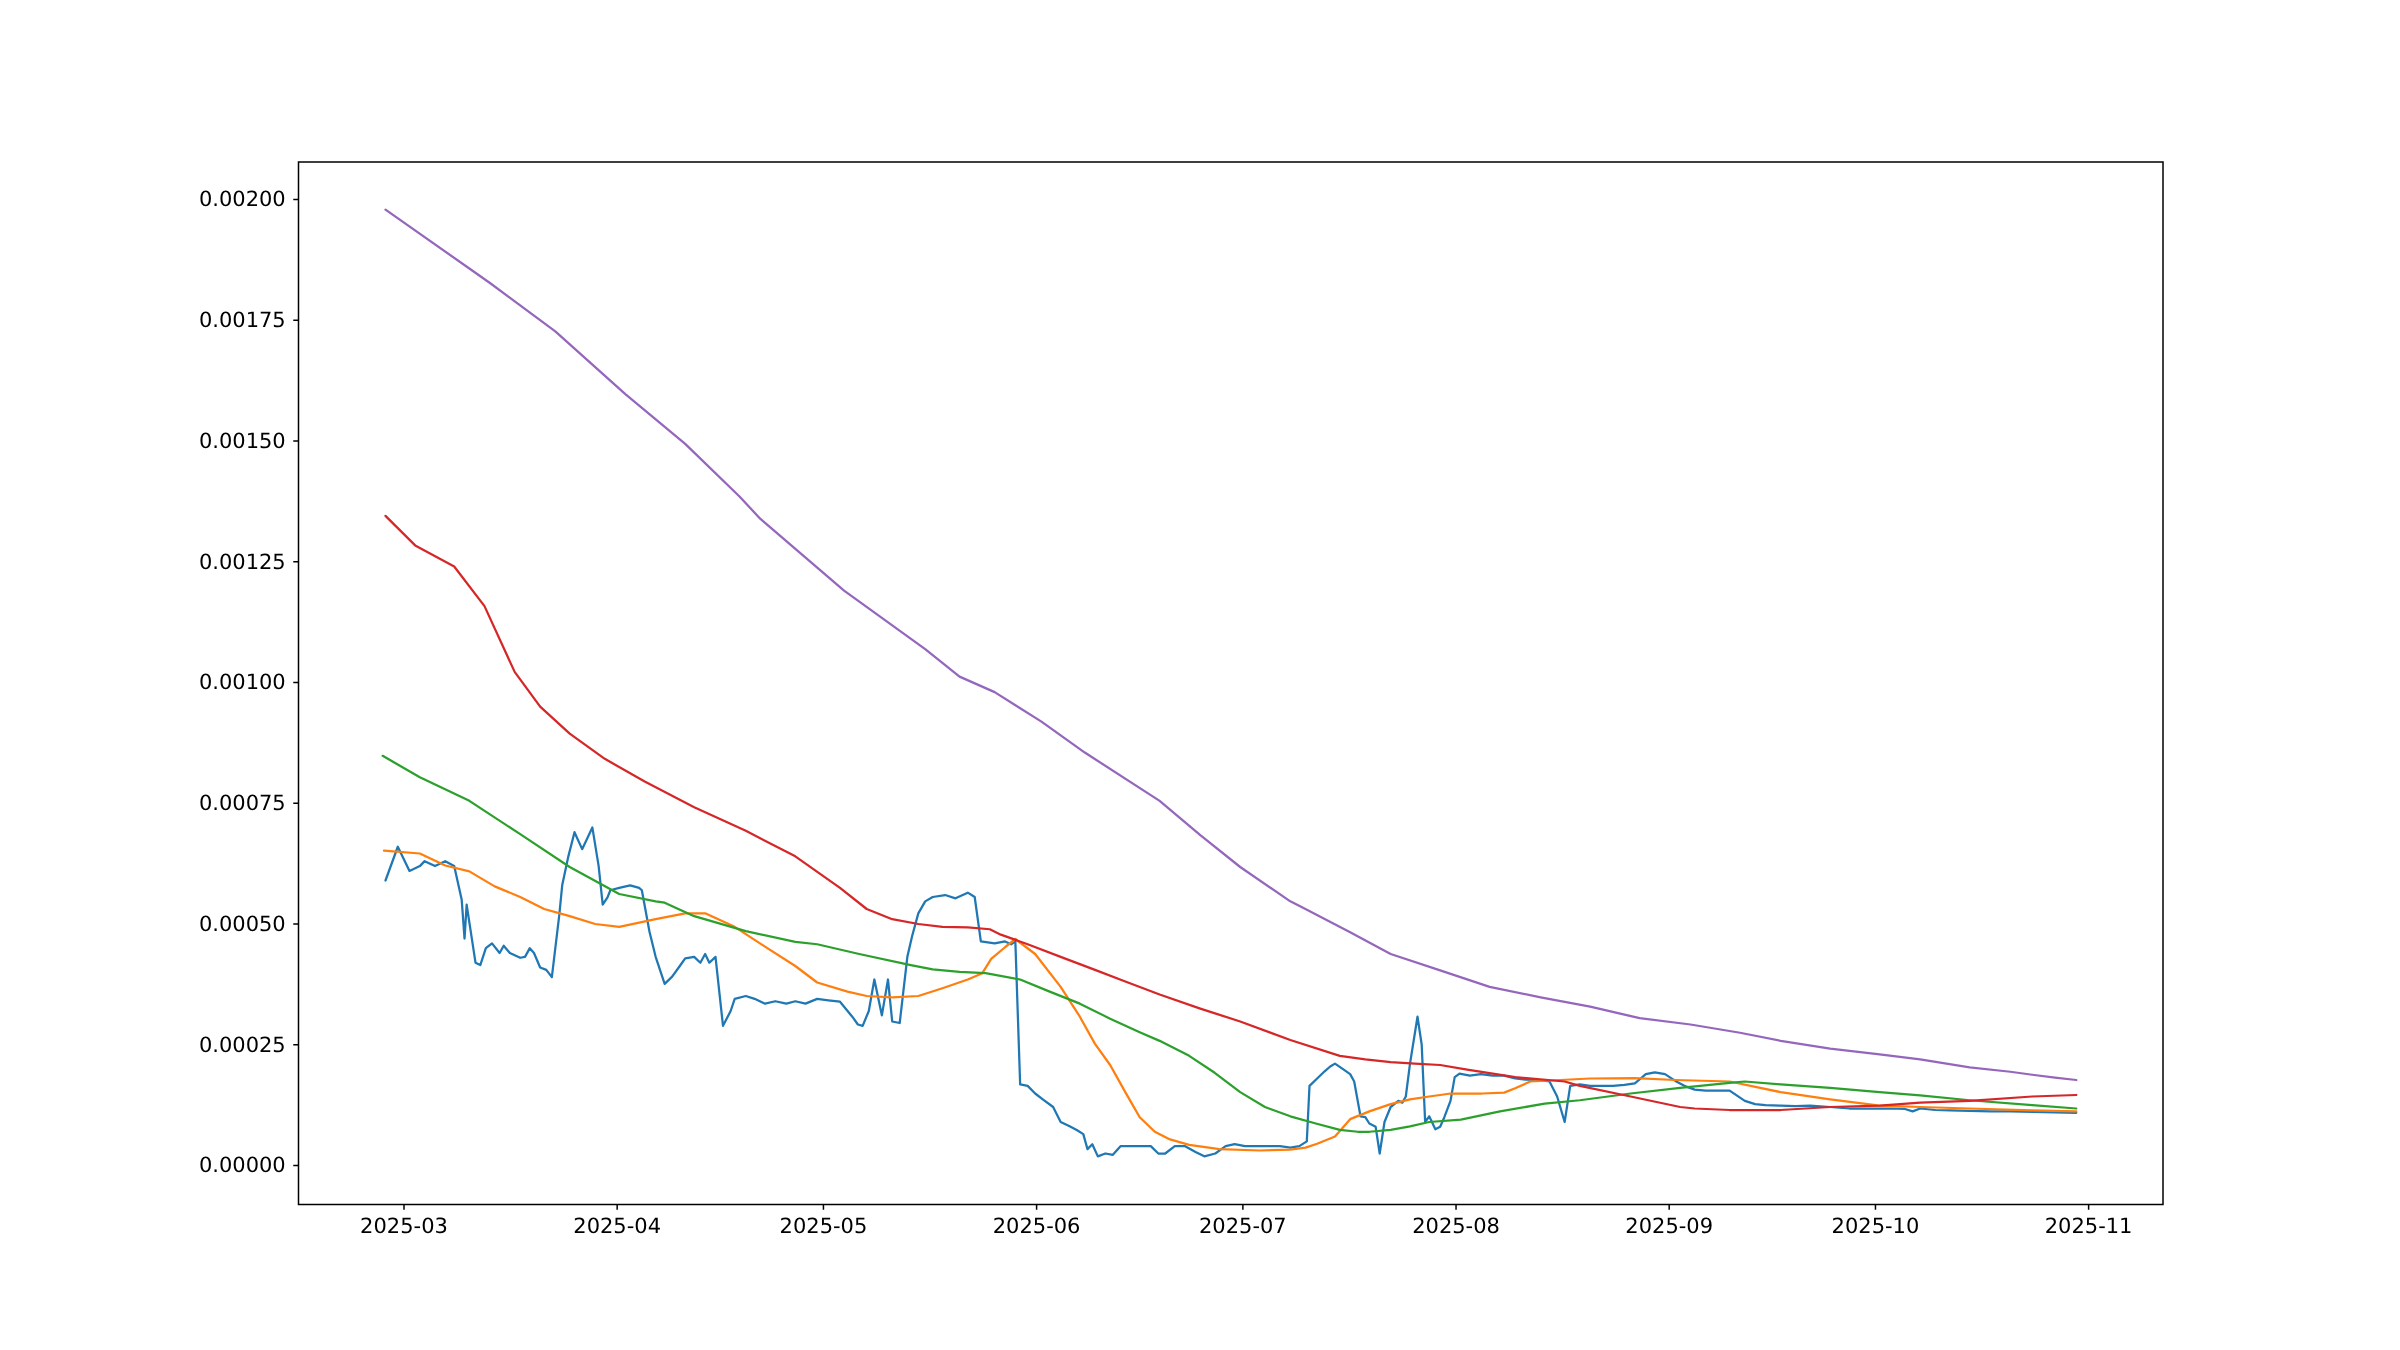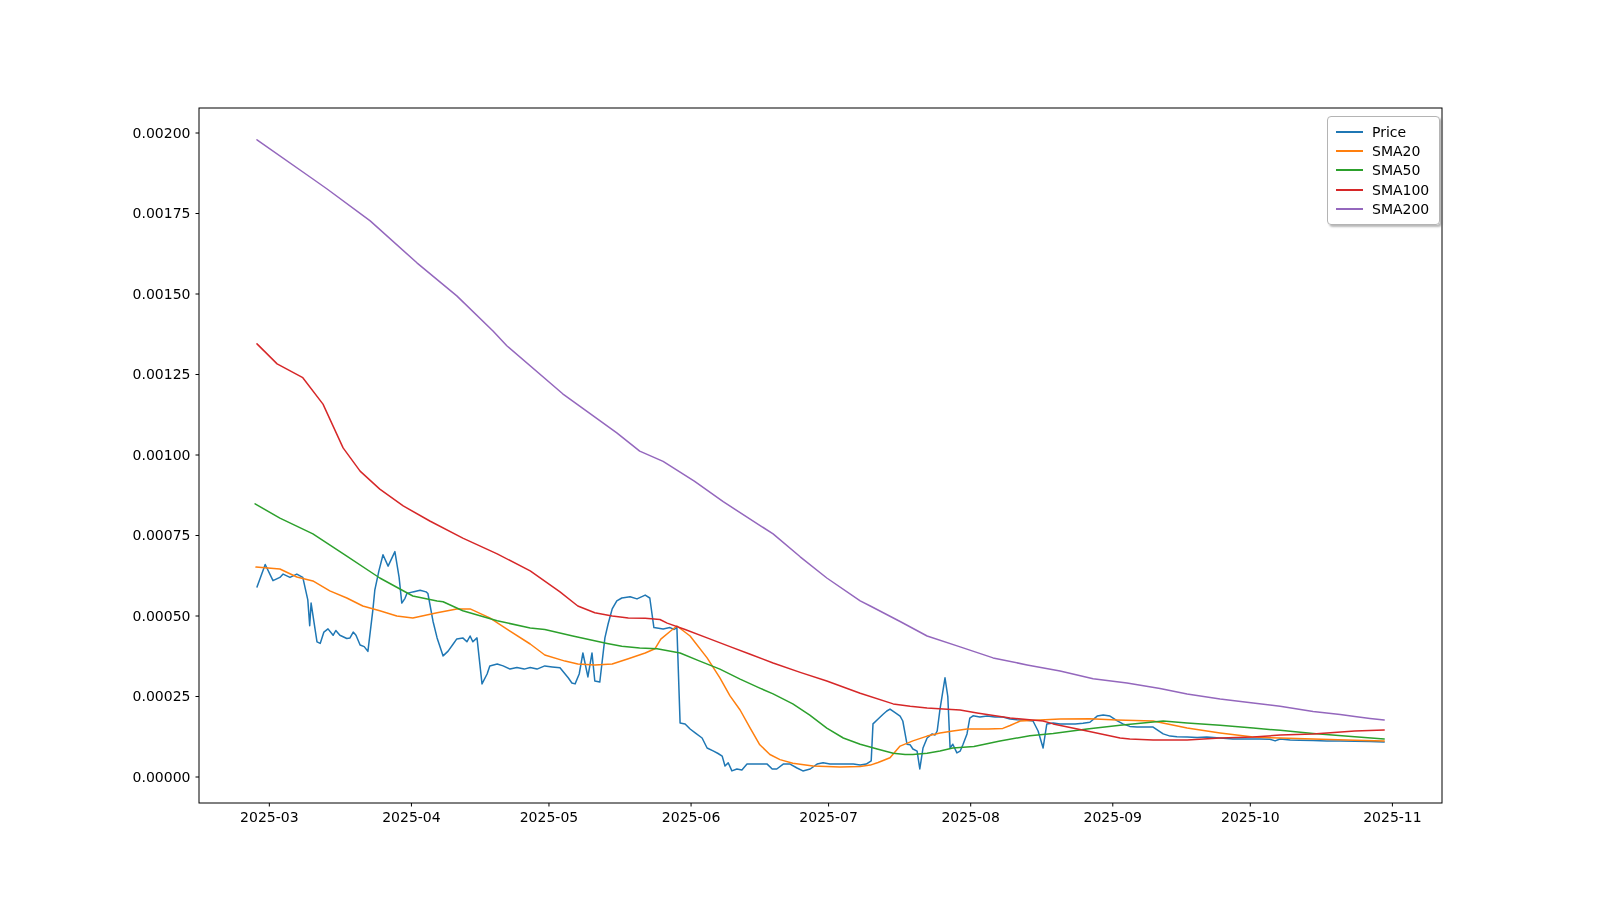--- a/index.html
+++ b/index.html
@@ -82,35 +82,13 @@
       <text x="1250.312" y="822" text-anchor="middle">2025-10</text>
       <line x1="1392.416" y1="803" x2="1392.416" y2="806.5" stroke="#000" stroke-width="1"></line>
       <text x="1392.416" y="822" text-anchor="middle">2025-11</text>
       <polyline points="257.0,587.0 265.2,564.5 273.0,580.6 279.9,577.4 283.1,574.1 290.0,577.4 296.8,574.1 302.8,577.4 307.8,599.9 309.7,625.7 311.1,603.1 317.0,641.8 320.2,643.4 323.9,632.1 328.0,628.9 333.1,635.3 335.8,630.5 339.9,635.3 346.8,638.5 350.0,637.9 353.2,632.1 356.0,635.3 360.1,645.0 364.2,646.6 367.9,651.4 372.9,609.6 374.8,590.2 378.9,570.9 383.0,554.8 388.1,566.1 394.9,551.6 399.1,577.4 401.8,603.1 405.0,598.3 406.9,593.5 412.8,591.9 420.1,590.2 426.1,591.9 427.9,593.5 433.0,621.2 437.1,637.9 443.1,655.9 448.1,651.1 453.2,644.0 456.8,638.9 462.8,637.9 466.9,641.8 470.1,636.0 472.9,641.8 477.0,637.9 482.0,683.9 487.1,674.0 489.8,665.9 497.2,664.0 503.1,665.9 510.0,669.1 516.9,667.5 524.2,669.1 530.2,667.5 537.0,669.1 544.8,665.9 552.2,666.9 560.0,667.8 568.2,677.8 571.9,683.0 575.1,683.9 579.2,674.0 582.9,653.0 587.9,676.9 592.0,653.0 594.8,681.0 599.8,682.0 604.9,637.9 608.1,624.0 612.2,608.9 616.8,600.9 621.8,598.0 630.1,596.7 637.0,598.9 645.2,595.1 649.8,598.0 653.9,627.6 663.1,628.9 670.0,627.6 674.1,629.5 676.9,627.6 680.1,722.9 685.1,723.9 690.1,729.0 695.2,732.9 702.1,738.0 707.1,748.0 713.1,750.9 718.1,753.5 722.2,756.1 725.0,766.1 728.2,762.8 731.9,770.9 736.9,769.0 741.9,769.9 747.0,764.1 755.2,764.1 759.8,764.1 767.2,764.1 772.2,769.0 776.8,769.0 783.2,764.1 790.1,764.1 797.0,768.0 802.9,770.9 810.2,769.0 817.1,764.1 823.1,762.8 830.0,764.1 836.8,764.1 845.1,764.1 853.3,764.1 860.2,765.1 866.2,764.1 871.2,760.9 873.0,723.9 878.1,719.0 883.1,714.2 886.8,711.0 890.0,709.1 895.1,712.6 900.1,716.1 902.8,721.0 907.0,744.2 910.2,744.8 912.9,749.0 917.1,751.2 919.8,769.0 923.0,748.0 927.1,738.0 932.2,733.9 934.9,735.1 937.2,731.0 940.0,709.1 945.0,677.8 947.8,696.5 950.1,748.0 952.8,744.2 956.9,752.9 960.1,751.2 962.9,744.8 967.0,733.9 969.8,718.1 973.0,715.8 979.9,717.1 987.2,716.1 995.0,717.1 1002.8,717.1 1010.1,719.0 1017.0,719.7 1024.8,720.0 1033.0,721.0 1038.1,731.0 1043.1,748.0 1046.8,723.9 1053.2,722.9 1060.1,723.9 1067.0,723.9 1075.2,723.9 1083.0,723.2 1089.9,722.3 1097.2,716.1 1103.2,714.9 1110.0,716.1 1116.9,720.6 1122.9,723.9 1129.8,726.4 1137.1,727.1 1144.9,727.1 1153.1,727.1 1163.2,733.9 1170.1,736.1 1177.0,736.8 1187.1,737.1 1197.1,737.4 1206.8,737.1 1220.1,738.0 1232.9,739.0 1247.1,739.0 1259.9,739.0 1270.0,739.3 1275.1,740.9 1280.1,739.0 1290.2,740.0 1299.8,740.3 1313.1,740.6 1326.9,740.9 1340.2,740.9 1354.8,741.3 1370.0,741.6 1384.2,741.9" fill="none" stroke="#1f77b4" stroke-width="1.5" stroke-linejoin="round" stroke-linecap="round"></polyline>
       <polyline points="256.0,567.1 279.9,569.0 296.8,577.0 312.9,580.9 329.8,590.9 346.8,598.0 362.8,606.0 379.8,610.8 396.8,616.0 412.8,617.9 437.1,612.8 456.8,608.9 470.1,608.9 489.8,617.9 510.0,631.1 530.2,644.0 544.8,655.0 565.0,661.1 577.8,664.0 594.8,664.9 612.2,664.0 628.3,658.8 645.2,653.0 654.9,648.8 660.8,639.2 670.0,631.5 676.9,626.0 690.1,636.0 707.1,657.9 719.9,677.8 730.0,695.9 740.1,710.0 750.2,728.1 759.8,744.8 769.9,754.5 780.0,759.6 792.8,763.2 813.0,766.1 840.0,767.0 860.2,766.4 870.3,765.1 878.1,762.5 890.0,757.7 900.1,746.1 912.9,740.9 927.1,736.1 940.0,732.9 952.8,731.0 960.1,730.0 967.0,729.0 988.1,729.0 1002.8,728.4 1010.1,725.5 1020.2,721.0 1060.1,719.0 1089.9,718.7 1116.9,720.0 1153.1,721.0 1187.1,728.1 1220.1,732.9 1253.1,737.1 1280.1,738.0 1313.1,739.0 1354.8,740.3 1384.2,740.9" fill="none" stroke="#ff7f0e" stroke-width="1.5" stroke-linejoin="round" stroke-linecap="round"></polyline>
       <polyline points="255.1,503.9 279.9,518.1 312.9,533.9 346.8,556.1 379.8,578.0 412.8,596.0 437.1,600.9 443.1,601.8 462.8,610.8 497.2,620.8 530.2,627.9 544.8,629.5 572.8,636.0 607.2,643.4 621.8,646.3 639.7,647.9 657.1,648.8 680.1,653.0 699.8,661.1 719.9,669.1 740.1,679.1 759.8,688.1 773.1,693.9 792.8,703.9 809.8,715.2 826.8,728.1 843.3,738.0 860.2,744.2 877.2,749.0 893.2,753.2 905.1,754.5 912.9,754.5 927.1,753.2 940.0,750.9 952.8,748.0 973.9,746.4 1000.0,740.9 1029.8,735.8 1053.2,733.5 1087.1,729.0 1120.1,725.2 1153.1,721.9 1163.2,721.0 1187.1,722.9 1220.1,725.2 1253.1,728.1 1280.1,730.3 1313.1,733.5 1354.8,736.8 1384.2,739.0" fill="none" stroke="#2ca02c" stroke-width="1.5" stroke-linejoin="round" stroke-linecap="round"></polyline>
       <polyline points="257.0,343.9 277.1,363.9 302.8,377.7 323.0,404.1 343.1,447.9 360.1,471.1 379.8,489.1 403.2,505.9 429.8,521.0 462.8,538.1 497.2,553.9 530.2,570.9 560.0,591.9 577.8,606.0 594.8,612.8 612.2,616.0 628.3,617.9 645.2,618.3 659.9,619.5 667.2,623.1 685.1,629.5 707.1,637.9 730.0,646.6 750.2,654.3 773.1,663.0 800.2,672.4 826.8,681.0 860.2,693.3 893.2,703.9 910.2,706.2 927.1,708.1 943.2,709.1 960.1,710.0 977.1,712.9 1010.1,718.1 1043.1,721.0 1053.2,723.9 1087.1,731.0 1120.1,738.0 1129.8,739.0 1153.1,740.0 1187.1,740.0 1220.1,738.0 1253.1,737.1 1280.1,735.1 1313.1,733.9 1354.8,731.0 1384.2,730.0" fill="none" stroke="#d62728" stroke-width="1.5" stroke-linejoin="round" stroke-linecap="round"></polyline>
       <polyline points="257.0,139.8 312.9,179.0 327.1,189.0 370.2,220.9 416.9,262.8 456.8,295.9 493.0,331.0 506.8,345.8 562.7,393.8 616.8,432.8 639.7,451.1 663.1,461.4 694.3,481.1 723.2,501.7 773.1,533.9 800.2,556.8 826.8,578.0 860.2,600.9 870.3,606.0 900.1,621.5 927.1,636.0 960.1,646.9 993.1,657.9 1027.1,664.9 1060.1,671.1 1093.1,678.8 1127.0,683.0 1160.0,688.5 1187.1,693.9 1220.1,699.1 1253.1,702.9 1280.1,706.2 1313.1,711.6 1340.2,714.5 1354.8,716.5 1370.0,718.4 1384.2,720.0" fill="none" stroke="#9467bd" stroke-width="1.5" stroke-linejoin="round" stroke-linecap="round"></polyline>
     </svg>
 
-  <div class="legend">
-    <div class="legend-row">
-      <span class="swatch" style="background: rgb(31, 119, 180);"></span>
-      <span class="legend-label">Price</span>
-    </div>
-    <div class="legend-row">
-      <span class="swatch" style="background: rgb(255, 127, 14);"></span>
-      <span class="legend-label">SMA20</span>
-    </div>
-    <div class="legend-row">
-      <span class="swatch" style="background: rgb(44, 160, 44);"></span>
-      <span class="legend-label">SMA50</span>
-    </div>
-    <div class="legend-row">
-      <span class="swatch" style="background: rgb(214, 39, 40);"></span>
-      <span class="legend-label">SMA100</span>
-    </div>
-    <div class="legend-row">
-      <span class="swatch" style="background: rgb(148, 103, 189);"></span>
-      <span class="legend-label">SMA200</span>
-    </div>
-  </div>
 </div>
 
 </body></html>

